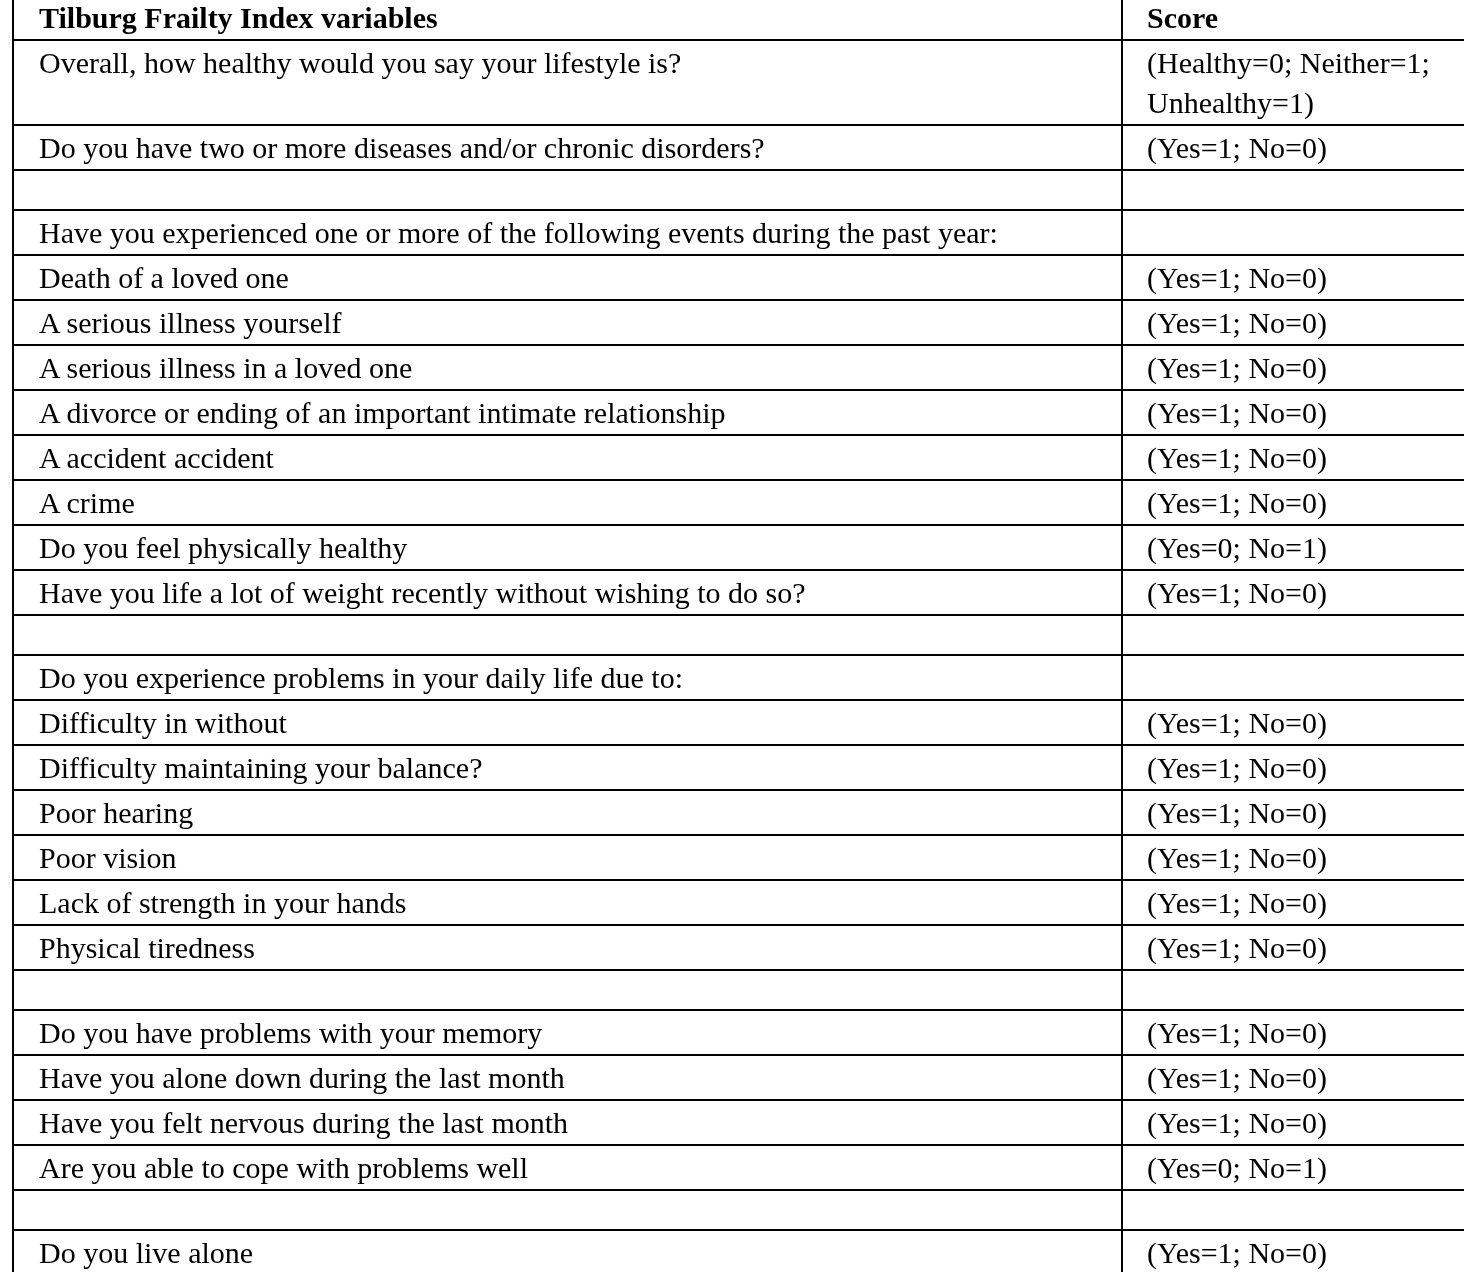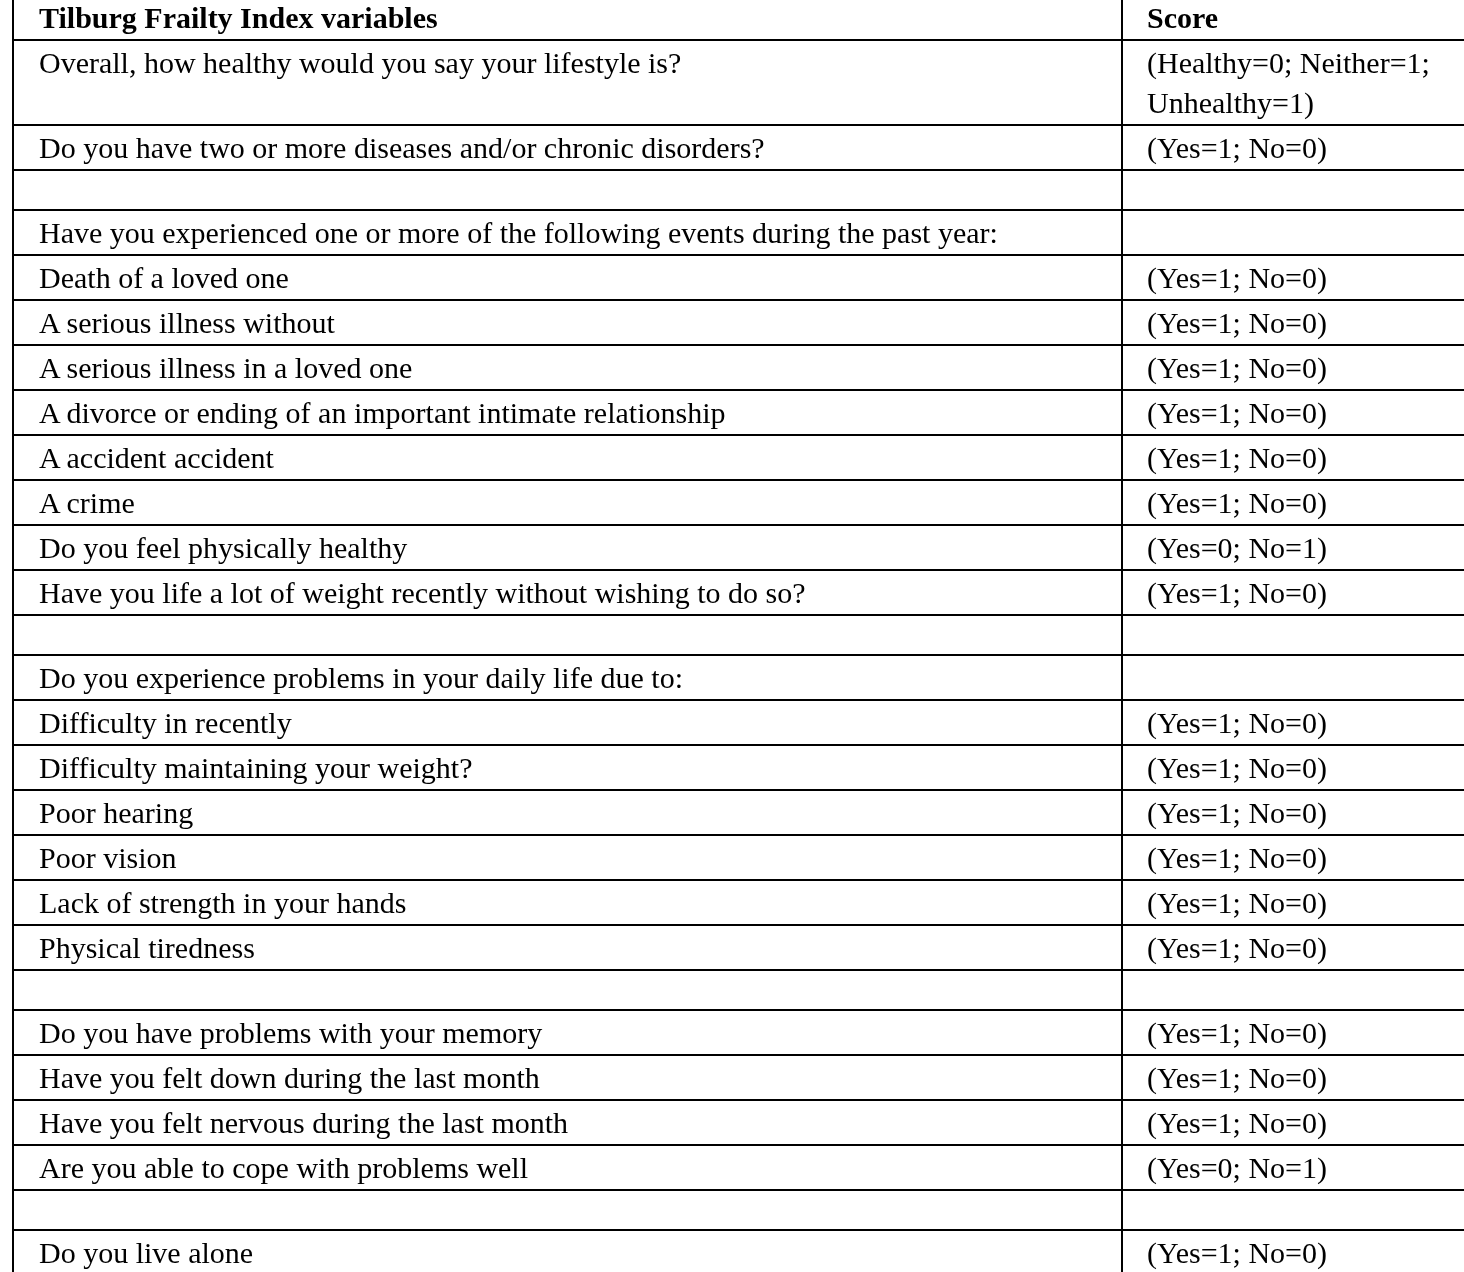--- a/index.html
+++ b/index.html
@@ -108,21 +108,21 @@
         </tr>
         <tr>
           <td class="variable">Have you experienced one or more of the following events during the past year:</td>
           <td class="score"></td>
         </tr>
         <tr>
           <td class="variable">Death of a loved one</td>
           <td class="score">(Yes=1; No=0)</td>
         </tr>
         <tr>
-          <td class="variable">A serious illness without</td>
+          <td class="variable">A serious illness yourself</td>
           <td class="score">(Yes=1; No=0)</td>
         </tr>
         <tr>
           <td class="variable">A serious illness in a loved one</td>
           <td class="score">(Yes=1; No=0)</td>
         </tr>
         <tr>
           <td class="variable">A divorce or ending of an important intimate relationship</td>
           <td class="score">(Yes=1; No=0)</td>
         </tr>
@@ -144,25 +144,25 @@
         </tr>
         <tr class="spacer-row">
           <td class="variable"></td>
           <td class="score"></td>
         </tr>
         <tr>
           <td class="variable">Do you experience problems in your daily life due to:</td>
           <td class="score"></td>
         </tr>
         <tr>
-          <td class="variable">Difficulty in recently</td>
-          <td class="score">(Yes=1; No=0)</td>
-        </tr>
-        <tr>
-          <td class="variable">Difficulty maintaining your weight?</td>
+          <td class="variable">Difficulty in without</td>
+          <td class="score">(Yes=1; No=0)</td>
+        </tr>
+        <tr>
+          <td class="variable">Difficulty maintaining your balance?</td>
           <td class="score">(Yes=1; No=0)</td>
         </tr>
         <tr>
           <td class="variable">Poor hearing</td>
           <td class="score">(Yes=1; No=0)</td>
         </tr>
         <tr>
           <td class="variable">Poor vision</td>
           <td class="score">(Yes=1; No=0)</td>
         </tr>
@@ -176,21 +176,21 @@
         </tr>
         <tr class="spacer-row">
           <td class="variable"></td>
           <td class="score"></td>
         </tr>
         <tr>
           <td class="variable">Do you have problems with your memory</td>
           <td class="score">(Yes=1; No=0)</td>
         </tr>
         <tr>
-          <td class="variable">Have you felt down during the last month</td>
+          <td class="variable">Have you alone down during the last month</td>
           <td class="score">(Yes=1; No=0)</td>
         </tr>
         <tr>
           <td class="variable">Have you felt nervous during the last month</td>
           <td class="score">(Yes=1; No=0)</td>
         </tr>
         <tr>
           <td class="variable">Are you able to cope with problems well</td>
           <td class="score">(Yes=0; No=1)</td>
         </tr>

